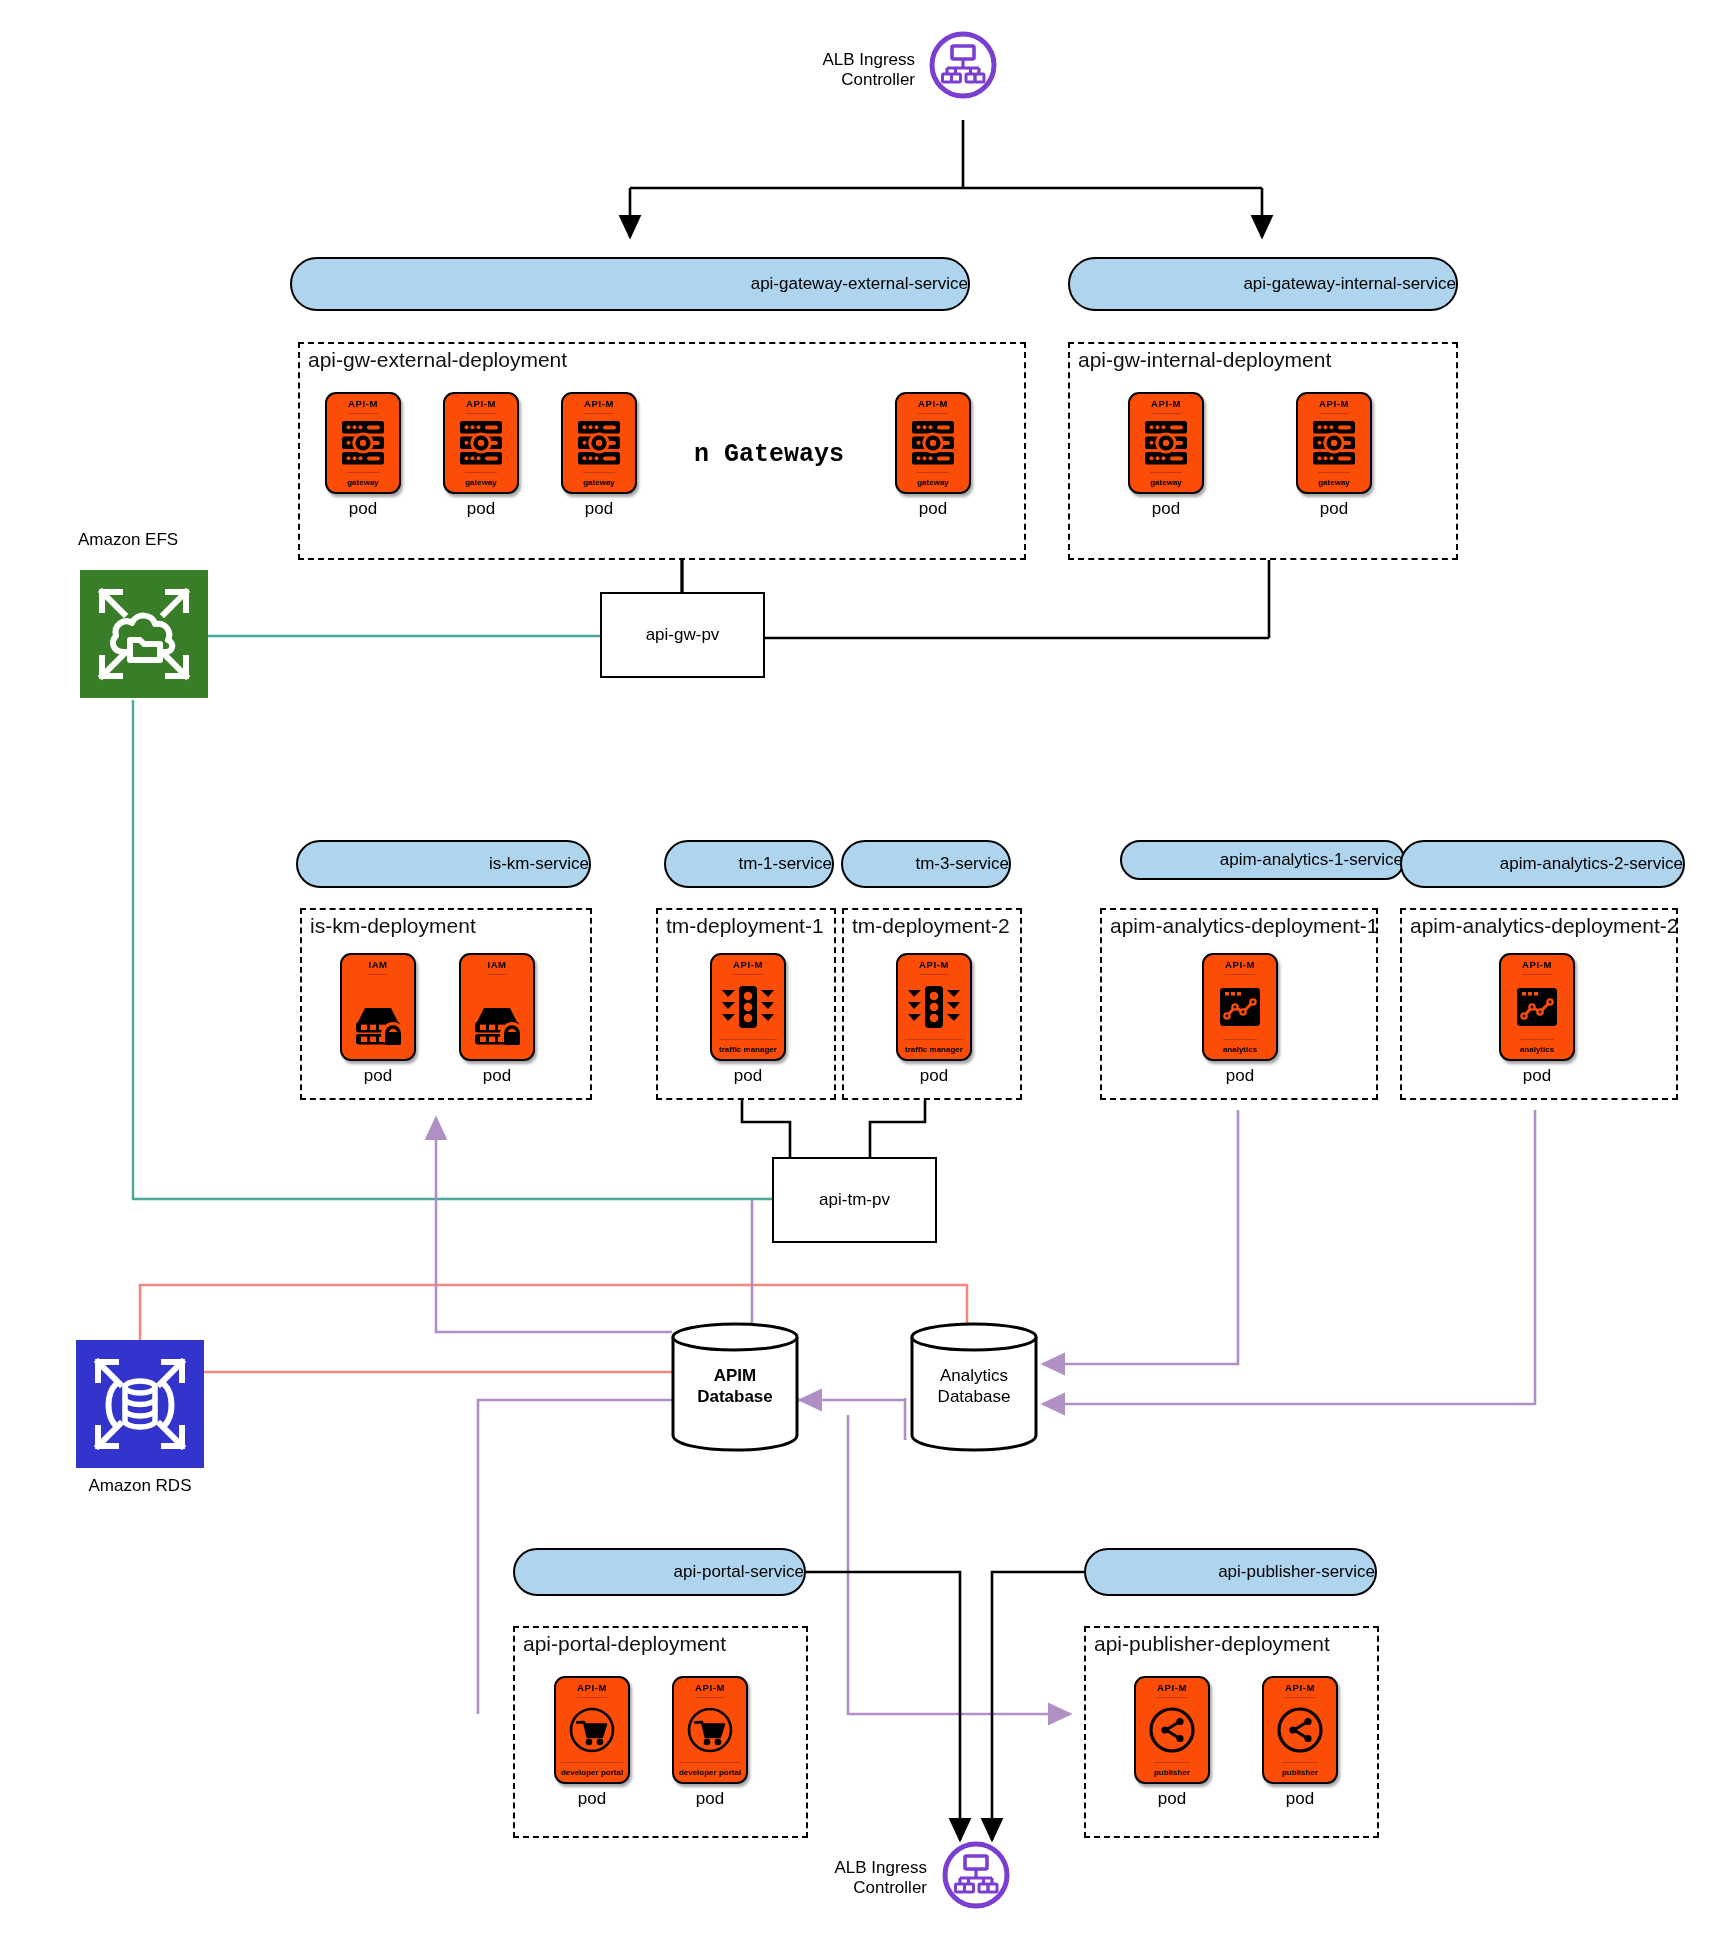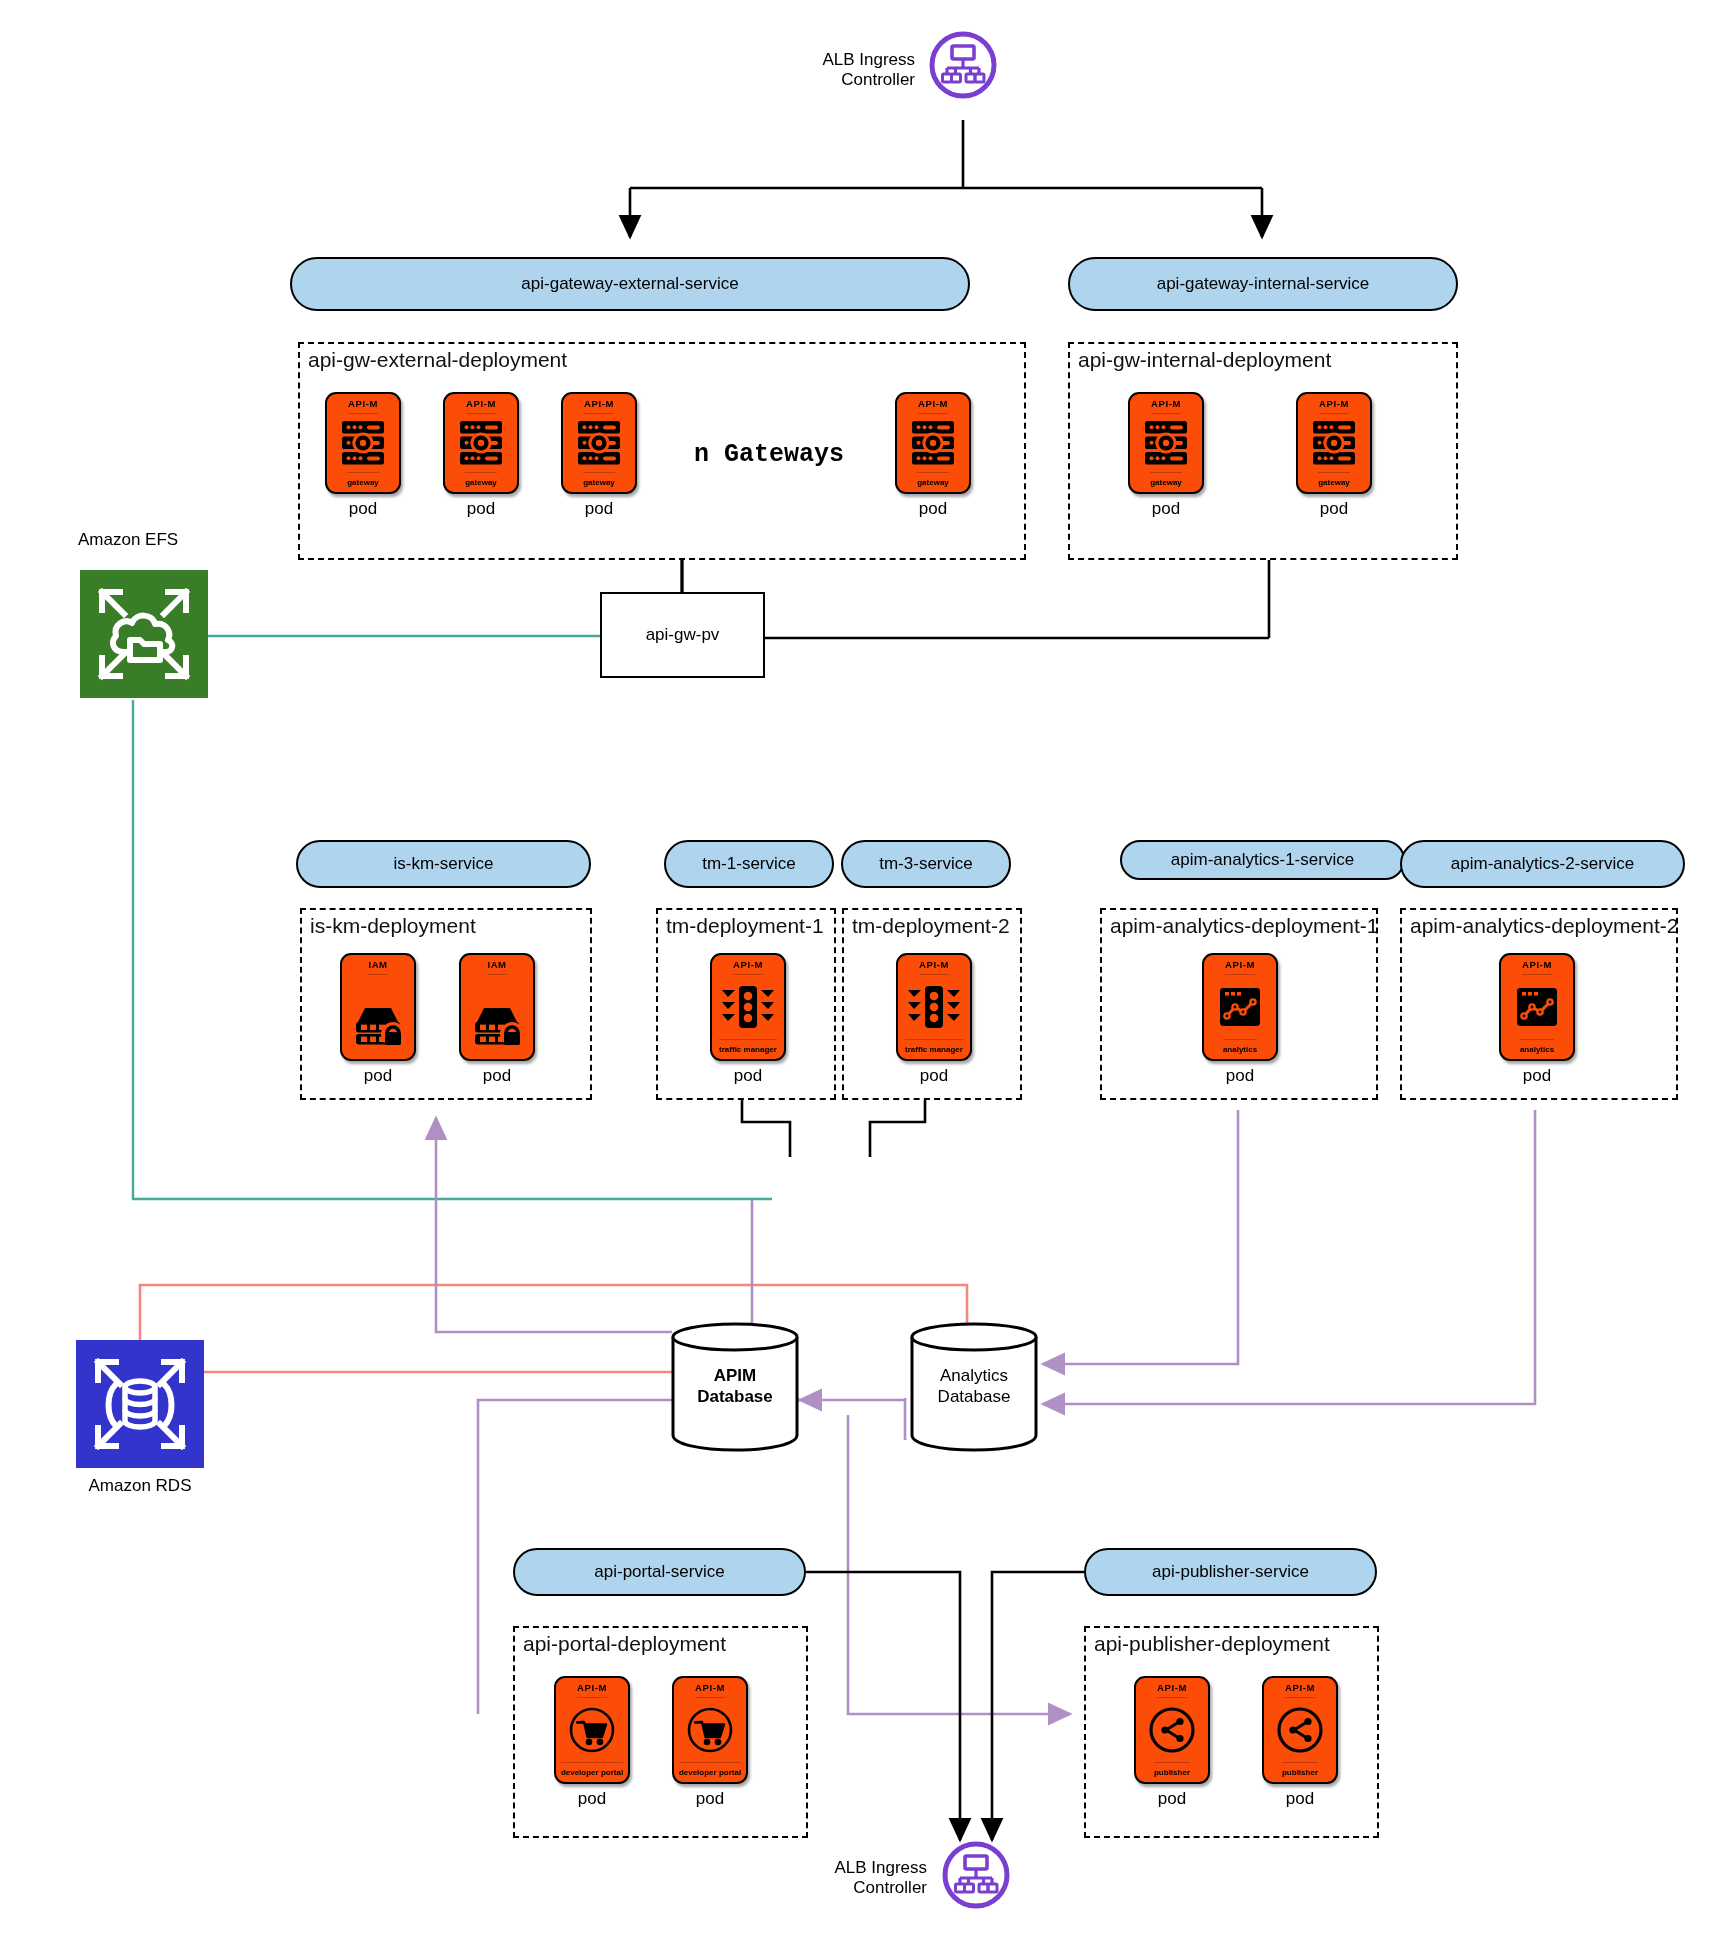--- a/index.html
+++ b/index.html
@@ -6,21 +6,21 @@
   body{font-family:"Liberation Sans",sans-serif;color:#000;}
   #canvas{position:relative;width:1728px;height:1960px;overflow:hidden;background:#fff;}
   svg.wires{position:absolute;left:0;top:0;width:1728px;height:1960px;pointer-events:none;}
 
   
   .node{position:absolute;box-sizing:border-box;}
 
   
   .svc{
     background:#aed4ee;border:2.2px solid #000;border-radius:999px;
-    display:flex;align-items:center;justify-content:center;
+    display:flex;align-items:center;justify-content:flex-end;
     font-size:17px;color:#000;text-align:center;line-height:1.15;
   }
 
   
   .deploy{
     border:2.4px dashed #000;background:transparent;
   }
   .deploy-title{
     position:absolute;left:8px;top:4px;font-size:21px;white-space:nowrap;color:#111;
   }
@@ -591,20 +591,23 @@
               <circle cx="27" cy="29" r="2.6"></circle>
               <circle cx="37" cy="19" r="2.6"></circle>
           </g>
         </svg>
       </div>
       <div class="pod-ftr">analytics</div>
     </div>
     <div class="pod-label">pod</div>
   </div>
 
+  <div class="node pvbox" style="left:772px;top:1157px;width:165px;height:86px;">
+    <span>api-tm-pv</span>
+  </div>
 
   <div class="awsbox" style="left:76px;top:1340px;width:128px;height:128px;">
     <svg class="sq" viewBox="0 0 128 128">
       <rect x="0" y="0" width="128" height="128" fill="#3334cc"></rect>
       <g stroke="#fff" stroke-width="6" fill="none" stroke-linecap="square">
         <path d="M22,40 L22,22 L40,22"></path>
           <path d="M22,22 L44,44"></path>
         <path d="M106,40 L106,22 L88,22"></path>
           <path d="M106,22 L84,44"></path>
         <path d="M22,88 L22,106 L40,106"></path>

